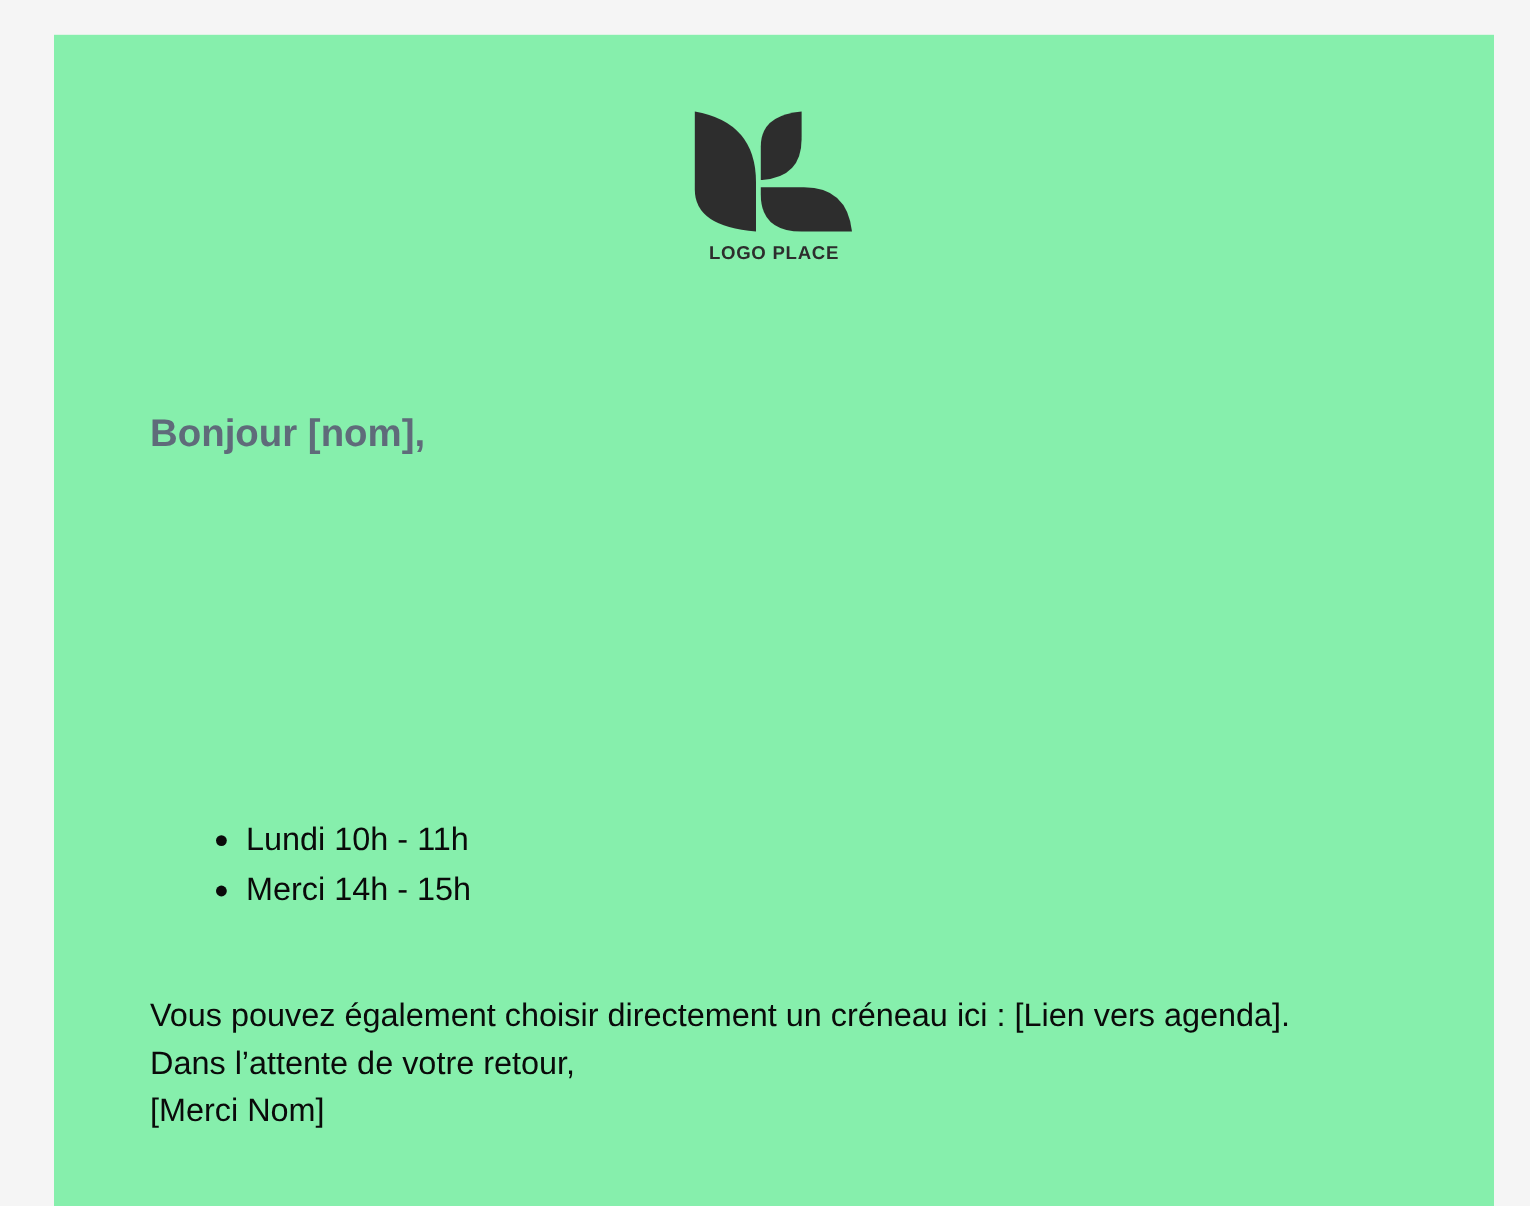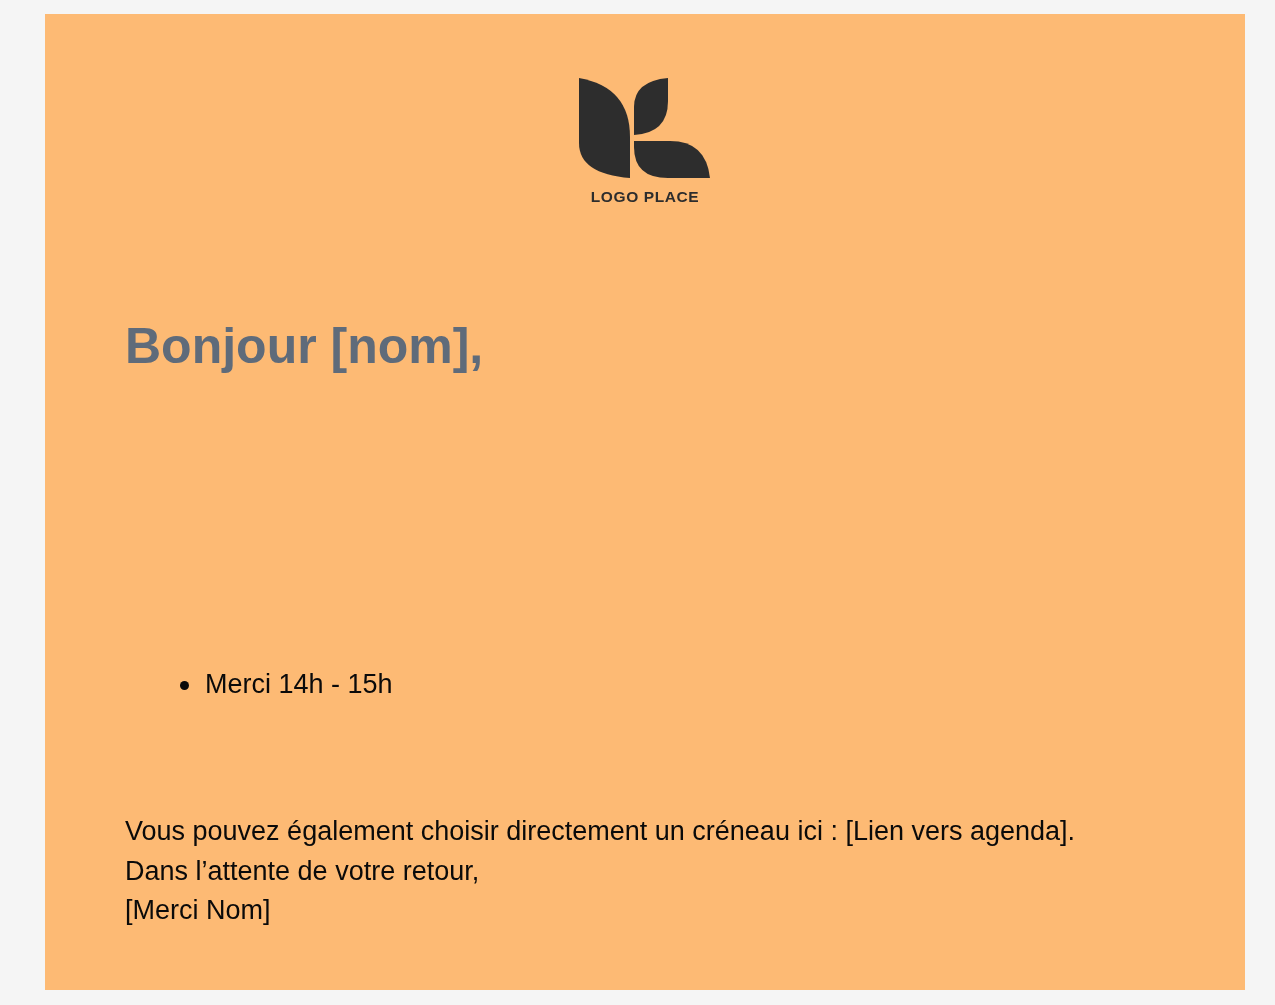--- a/index.html
+++ b/index.html
@@ -10,24 +10,24 @@
       height: 1005px;
       overflow: hidden;
     }
     body {
       font-family: "Liberation Sans", sans-serif;
       position: relative;
     }
     .card {
       position: absolute;
       left: 45px;
-      top: 14px;
+      top: 29px;
       width: 1200px;
       height: 976px;
-      background: #fdba74;
+      background: #86efac;
     }
     .logo {
       position: absolute;
       left: 533px; 
       top: 63px;   
       width: 134px;
       height: 132px;
     }
     .logo svg {
       display: block;
@@ -48,21 +48,21 @@
     .content {
       position: absolute;
       left: 80px;  
       top: 303px;  
       width: 1040px;
     }
     .greeting {
       margin: 0;
       font-family: "Liberation Sans", sans-serif;
       font-weight: bold;
-      font-size: 50px;
+      font-size: 32px;
       line-height: 58px;
       color: #5f6b7a;
     }
     .body-text {
       margin: 0;
       font-size: 27px;
       line-height: 39.5px;
       color: #0a0a0a;
     }
     .para1 {
@@ -124,20 +124,24 @@
 
   <div class="content">
     <h1 class="greeting">Bonjour [nom],</h1>
 
     <p class="body-text para1">
     </p>
 
     <ul class="slots">
       <li>
         <span class="bullet"></span>
+        <span>Lundi 10h - 11h</span>
+      </li>
+      <li>
+        <span class="bullet"></span>
         <span>Merci 14h - 15h</span>
       </li>
     </ul>
 
     <p class="body-text para2">
       <span class="line">Vous pouvez également choisir directement un créneau ici : [Lien vers agenda].</span>
       <span class="line">Dans l’attente de votre retour,</span>
       <span class="line">[Merci Nom]</span>
     </p>
   </div>

